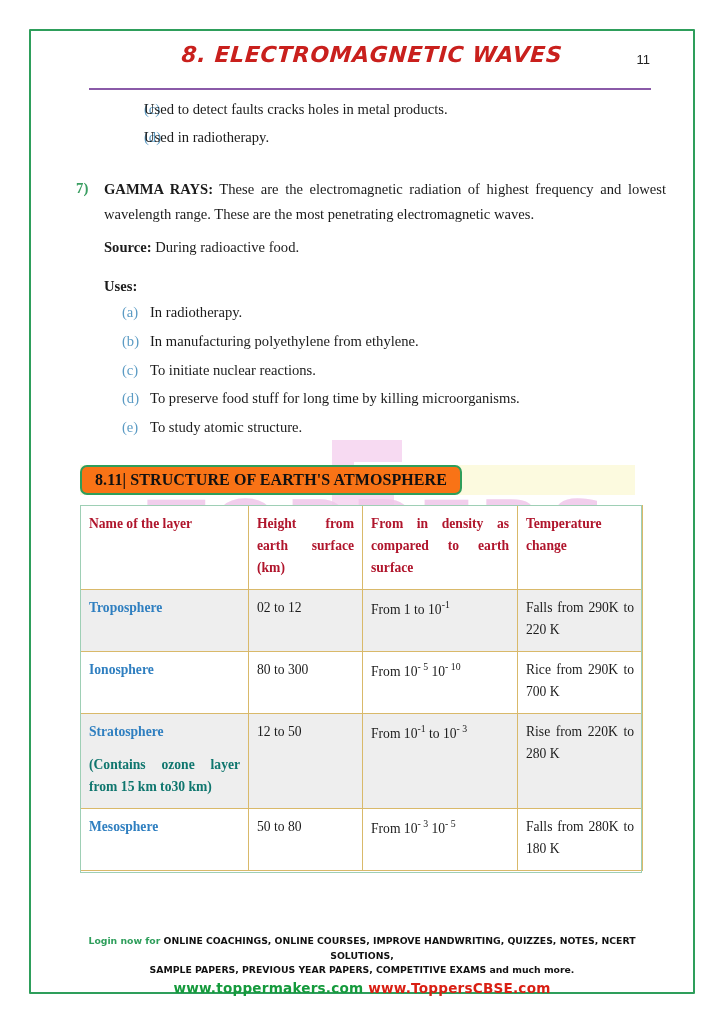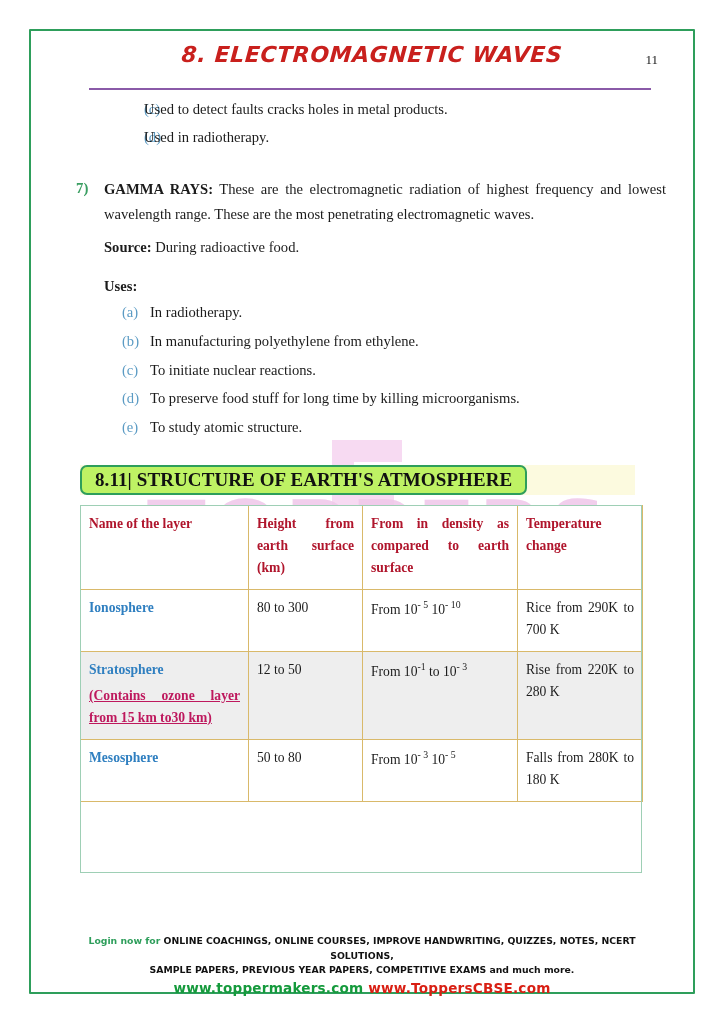--- a/index.html
+++ b/index.html
@@ -48,22 +48,22 @@
     font-weight: bold;
     font-style: italic;
     font-size: 22px;
     letter-spacing: 0.6px;
     margin: 0;
     padding-left: 20px;
     transform: skewX(-4deg);
   }
   #page-number {
     position: absolute;
-    right: 8px; top: 10px;
-    font-family: Liberation Serif, serif;
+    right: 16px; top: 10px;
+    font-family: Liberation Sans, sans-serif;
     font-size: 13px;
     color: #222;
   }
   #header-rule {
     position: absolute;
     left: 89px; top: 88px;
     width: 562px; height: 0;
     border-top: 2.2px solid #8a5aa8;
     z-index: 2;
   }
@@ -149,26 +149,26 @@
     width: 555px; height: 30px;
     background: #fcfadf;
     z-index: 2;
   }
   #section-heading {
     position: absolute;
     left: 80px; top: 465px;
     height: 30px;
     padding: 0 13px;
     display: flex; align-items: center;
-    background: #bef264;
+    background: #f97316;
     border: 2px solid #2e9e5b;
     border-radius: 7px;
     font-family: "Liberation Serif", serif;
     font-weight: bold;
-    font-size: 19px;
+    font-size: 16px;
     color: #111;
     letter-spacing: 0.1px;
     white-space: nowrap;
     z-index: 3;
   }
   
   #atm-table {
     position: absolute;
     left: 80px; top: 505px;
     width: 562px;
@@ -203,26 +203,25 @@
   #atm-table thead th.last { text-align: left; }
   tr.shade td { background: #eeeeee; }
   tr.plain td { background: #ffffff; }
   .layer-name {
     color: #2f7fc0;
     font-weight: bold;
     display: block;
   }
   .layer-note {
     font-weight: bold;
-    color: #be185d;
+    color: #0f766e;
     display: block;
-    margin-top: 4px;
+    margin-top: 11px;
     text-align: justify;
     text-align-last: left;
-    text-decoration: underline;
   }
   .justify2 { text-align: justify; text-align-last: left; }
   sup { font-size: 0.72em; vertical-align: super; }
   
   #table-frame {
     position: absolute;
     left: 80px; top: 505px;
     width: 562px; height: 368px;
     border: 1.6px solid #9ecfb5;
     pointer-events: none;
@@ -348,20 +347,31 @@
       </colgroup>
     <thead>
       <tr>
         <th>Name of the layer</th>
         <th>Height from earth surface (km)</th>
         <th>From in density as compared to earth surface</th>
         <th class="last">Temperature change</th>
       </tr>
     </thead>
     <tbody>
+      <tr class="shade">
+        <td>
+          <span class="layer-name">Troposphere</span>
+        </td>
+        <td>02 to 12</td>
+        <td>
+          <span>From 1 to  10</span><sup>-1</sup>
+          <span></span><sup></sup>
+        </td>
+        <td class="justify2">Falls from 290K to 220 K</td>
+      </tr>
       <tr class="plain">
         <td>
           <span class="layer-name">Ionosphere</span>
         </td>
         <td>80 to 300</td>
         <td>
           <span>From 10</span><sup>- 5</sup>
           <span>10</span><sup>- 10</sup>
         </td>
         <td class="justify2">Rice from 290K to 700 K</td>

